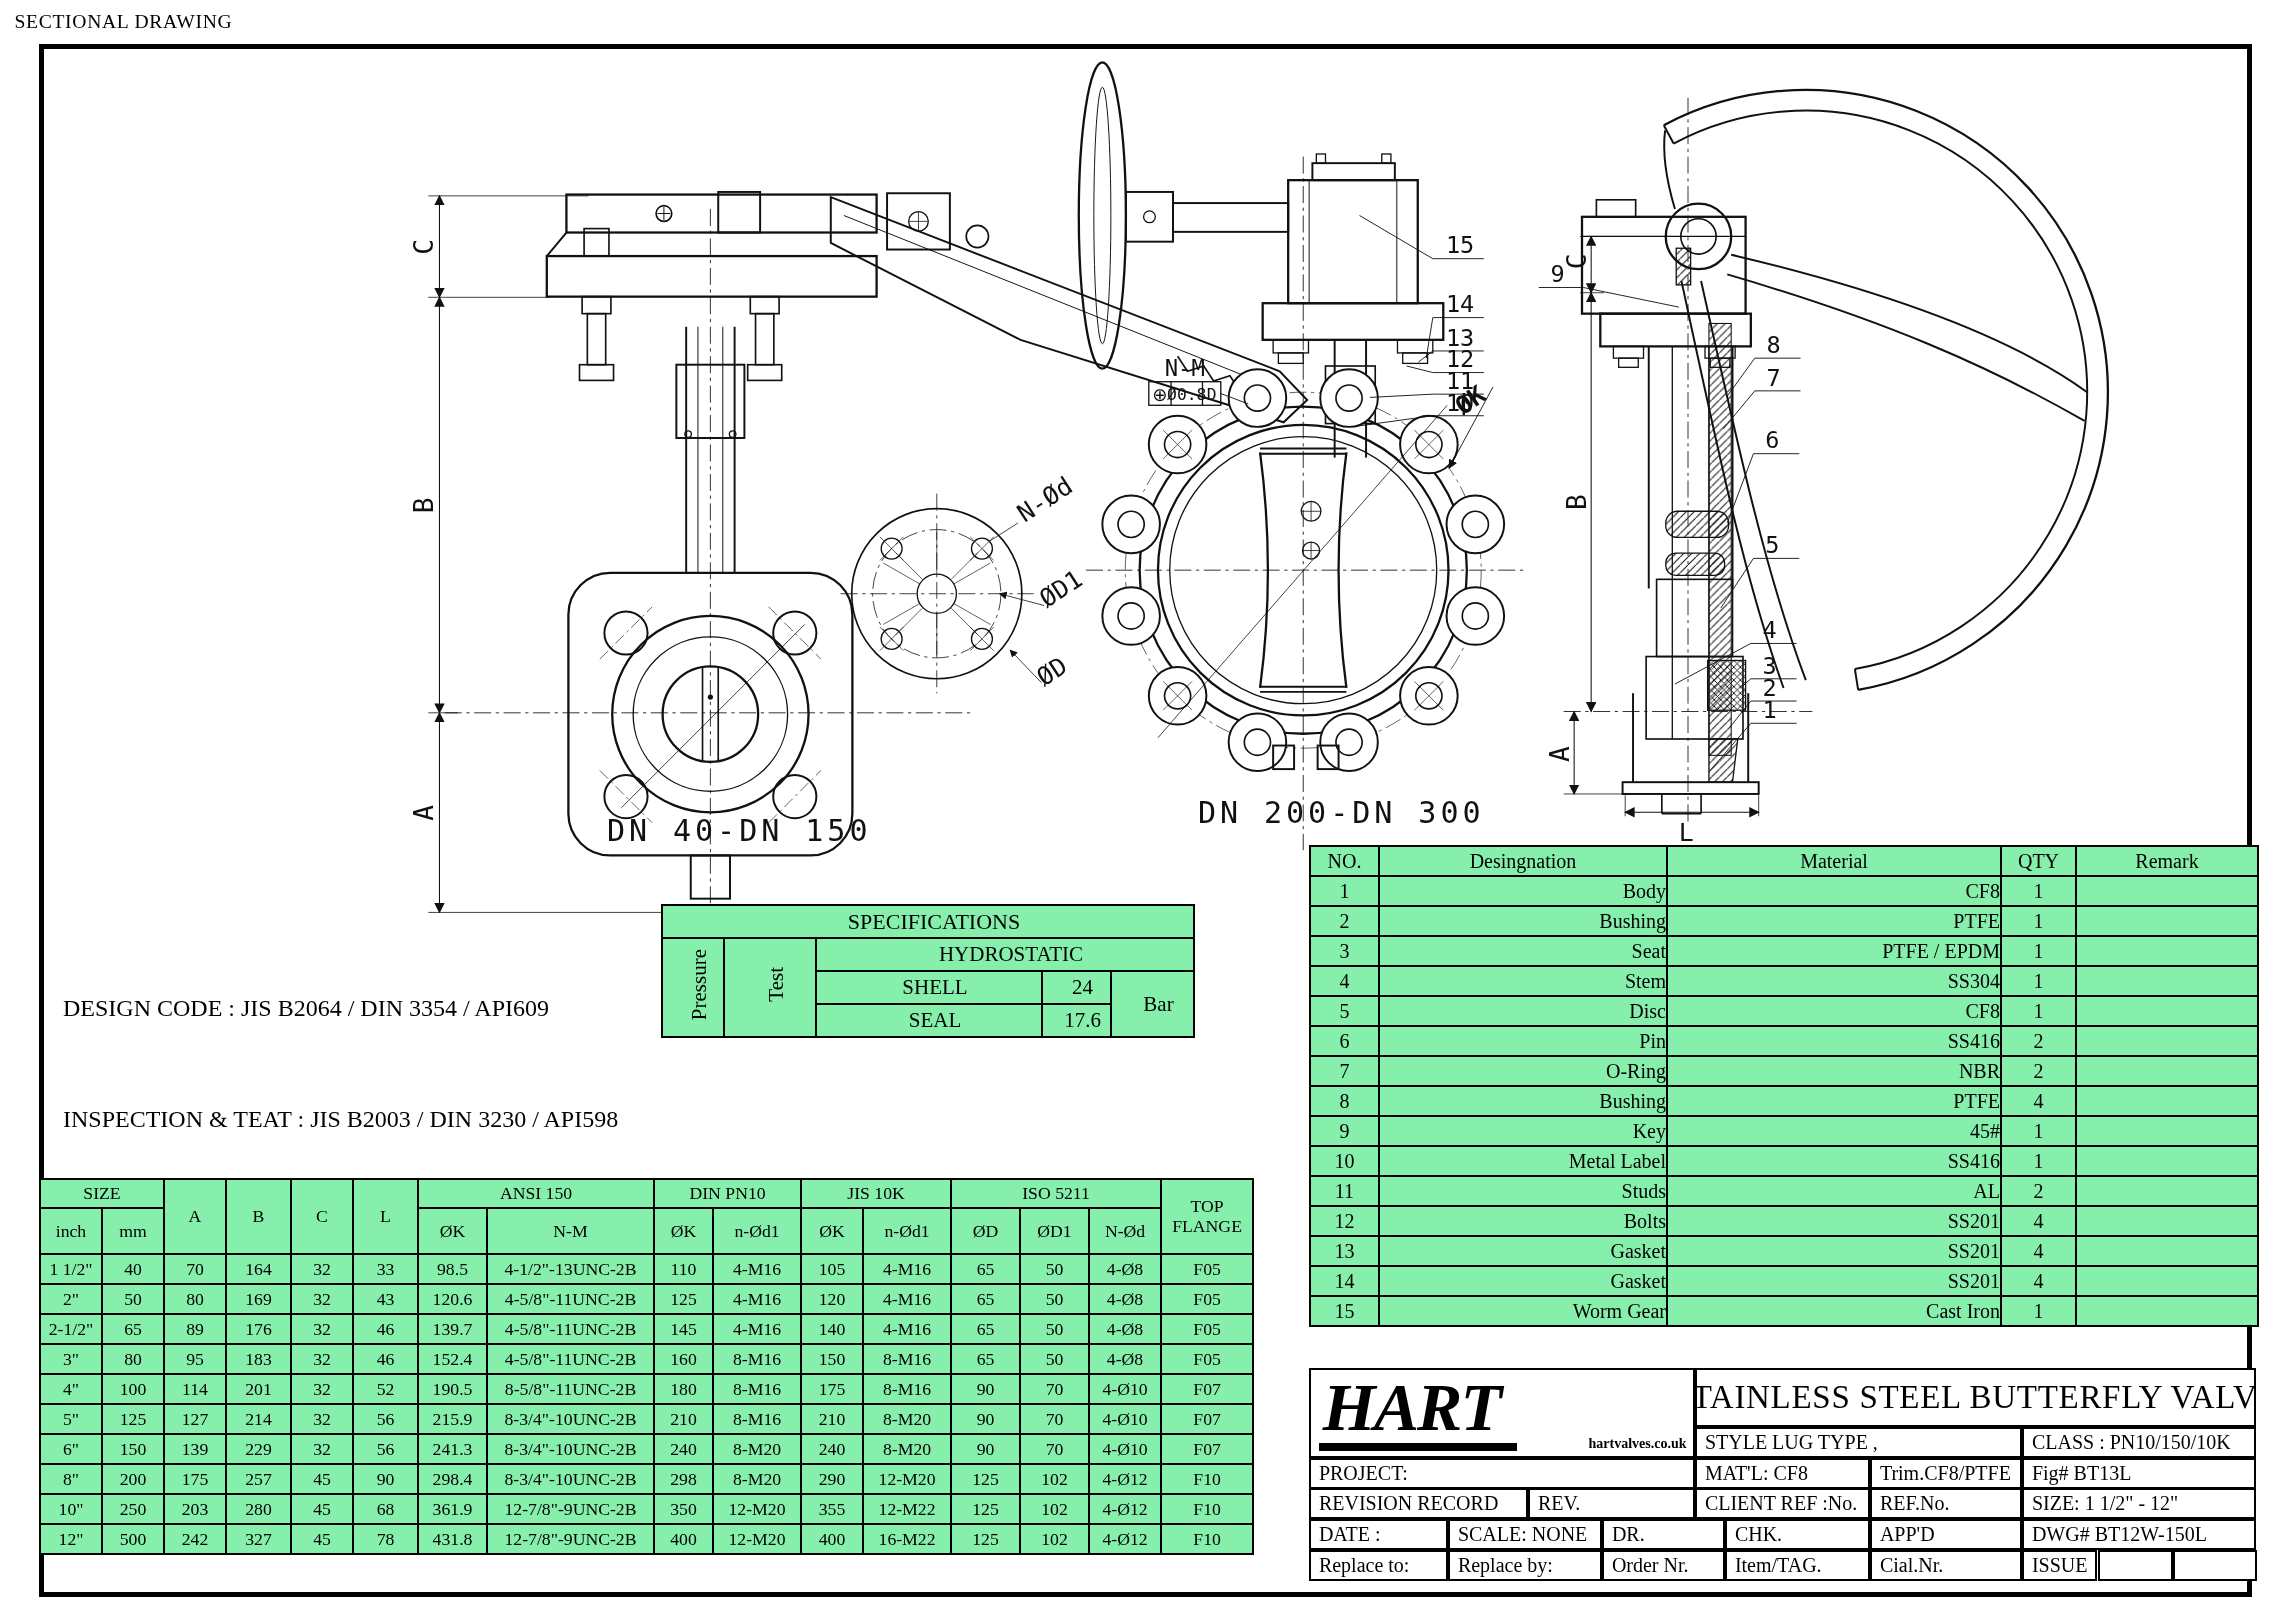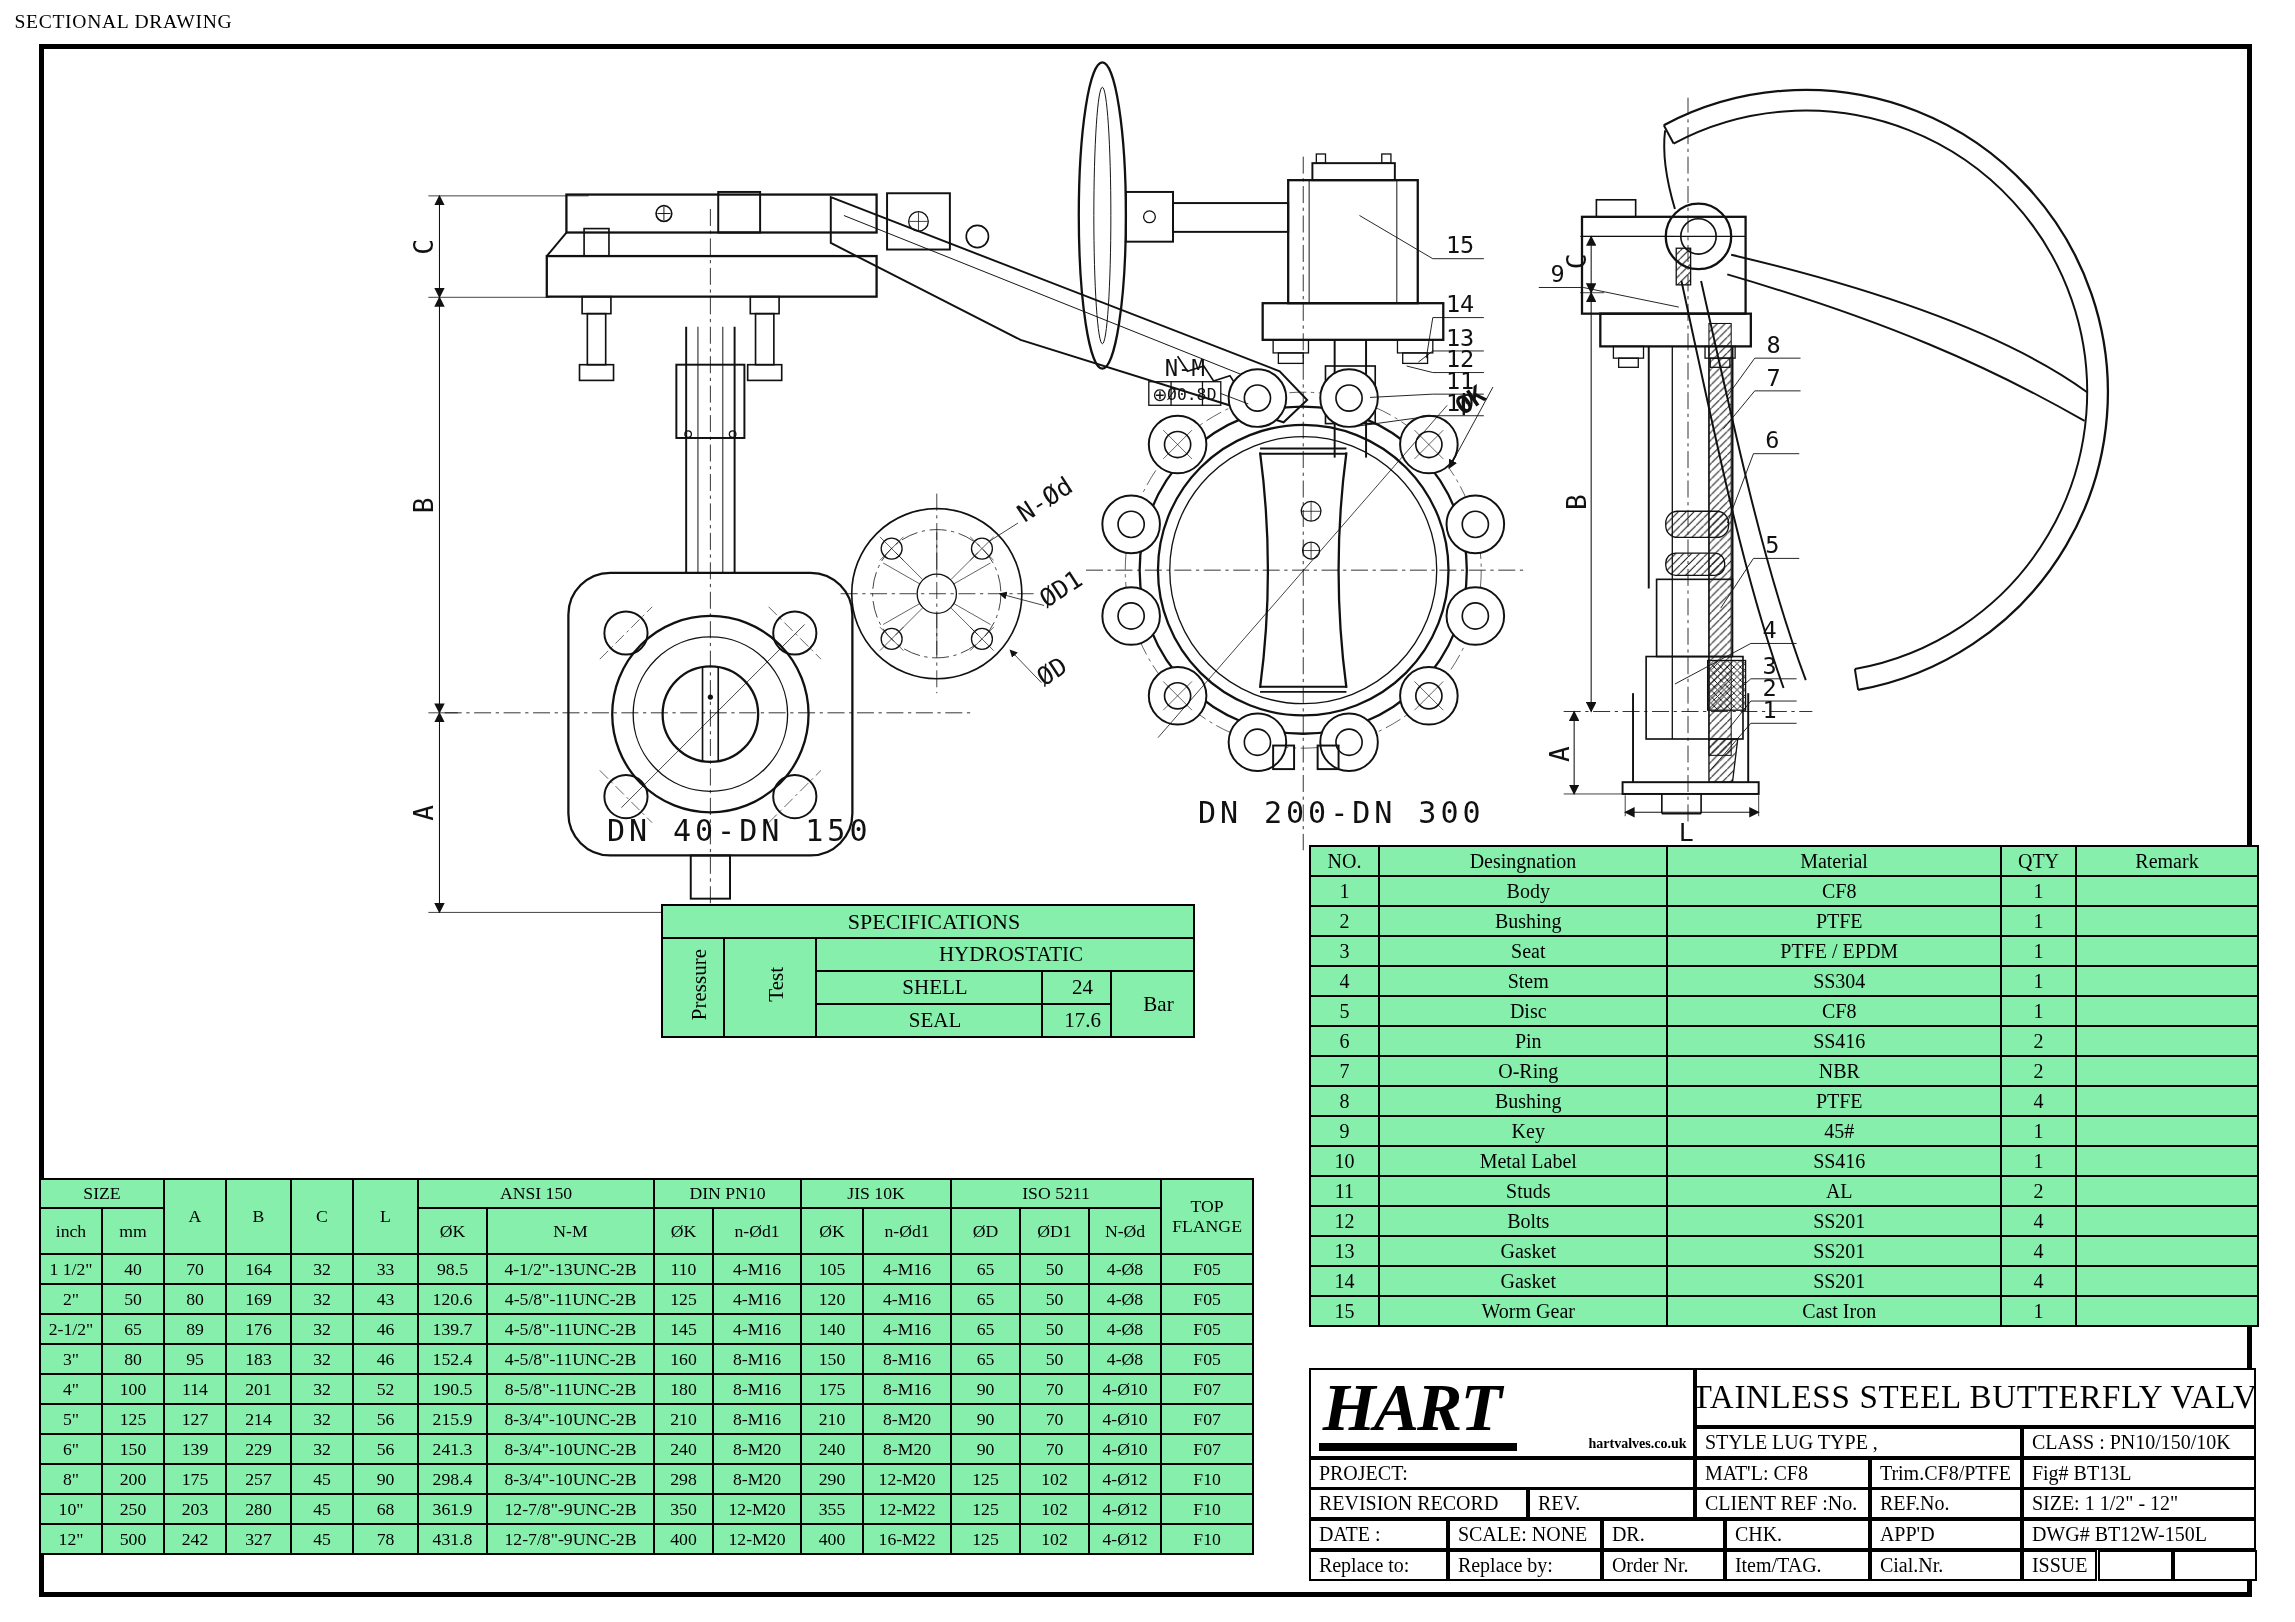--- a/index.html
+++ b/index.html
@@ -28,21 +28,21 @@
   .vtext{writing-mode:vertical-rl;transform:rotate(180deg);display:inline-block;font-size:21px;}
 
   #dim-table{left:39px;top:1178px;width:1214px;font-size:17.7px;}
   #dim-table tr{height:30px;}
   #dim-table thead tr:first-child{height:29px;}
   #dim-table thead tr:last-child{height:46px;}
   #dim-table th.wrap{white-space:normal;line-height:19.6px;}
 
   #parts-table{left:1309px;top:845px;width:948px;font-size:20px;}
   #parts-table tr{height:30px;}
-  #parts-table td.l,#parts-table th.l{text-align:center;padding-left:10.5px;}
+  #parts-table td.l,#parts-table th.l{text-align:right;padding-left:10.5px;}
 
   
   #titleblock{position:absolute;left:1309px;top:1328px;width:948px;height:213px;margin-top:40px;}
   .tb{position:absolute;border:2px solid #000;box-sizing:border-box;display:flex;
       align-items:center;padding:0 7.9px;font-size:20px;white-space:nowrap;overflow:hidden;background:#fff;}
   .tb.center{justify-content:center;}
   .tb.big{font-size:33px;letter-spacing:0.7px;}
   .logo-cell{flex-direction:column;align-items:flex-start;justify-content:center;position:absolute;}
   .hart{font-style:italic;font-weight:bold;font-size:68px;line-height:0.95;
         letter-spacing:-2px;border-bottom:8.5px solid #000;padding:0 17px 2.6px 3.9px;}
@@ -384,20 +384,26 @@
         <text class="cad" x="2698" y="686">6</text>
         <text class="cad" x="2698" y="846">5</text>
         <text class="cad" x="2694" y="976">4</text>
         <text class="cad" x="2694" y="1030">3</text>
         <text class="cad" x="2694" y="1064">2</text>
         <text class="cad" x="2694" y="1098">1</text>
       </g>
     </g>
   </svg>
 
+  <div class="codes">
+    <div>DESIGN CODE : JIS B2064 / DIN 3354 / API609</div>
+    <div>INSPECTION &amp; TEAT : JIS B2003 / DIN 3230 / API598</div>
+    <div>END STANDARD  : JIS B2212 / DIN 2543 / ASME B16.5</div>
+    <div>FACE TO FACE : JIS B2002 / DIN 3202 / API609</div>
+  </div>
 
   <table class="grid" id="spec-table">
     <colgroup>
         <col style="width:62px">
         <col style="width:92px">
         <col style="width:226px">
         <col style="width:69px">
         <col style="width:83px">
       </colgroup>
     <tbody>

